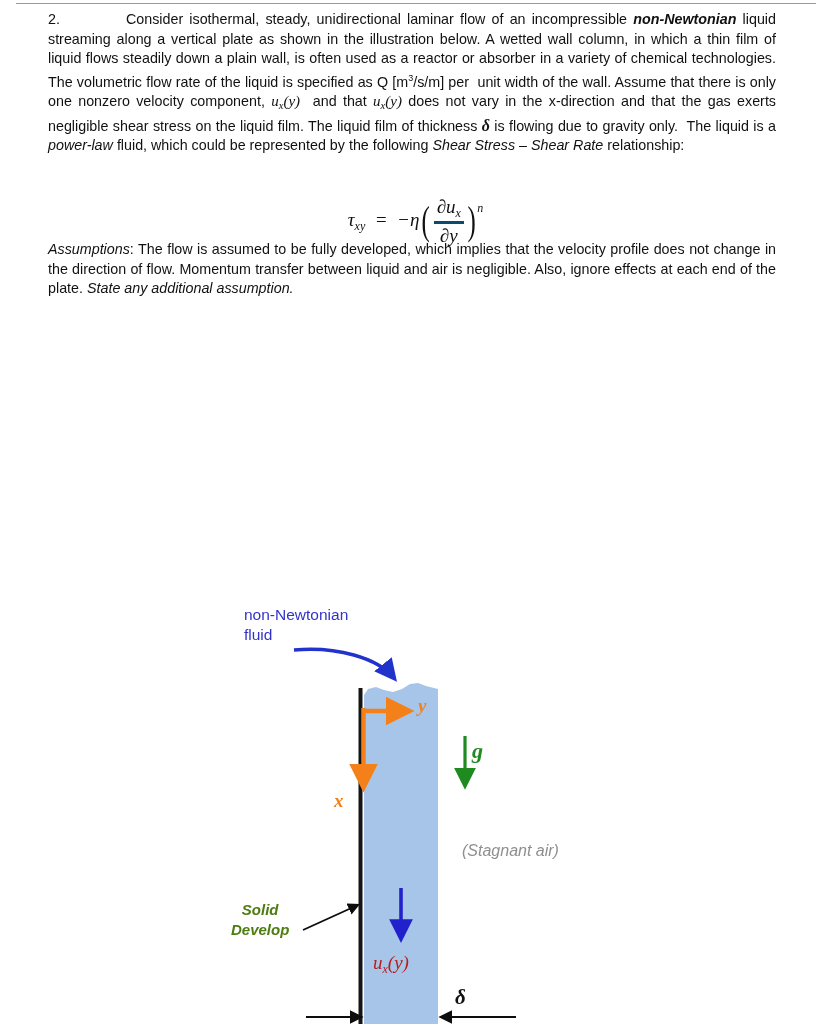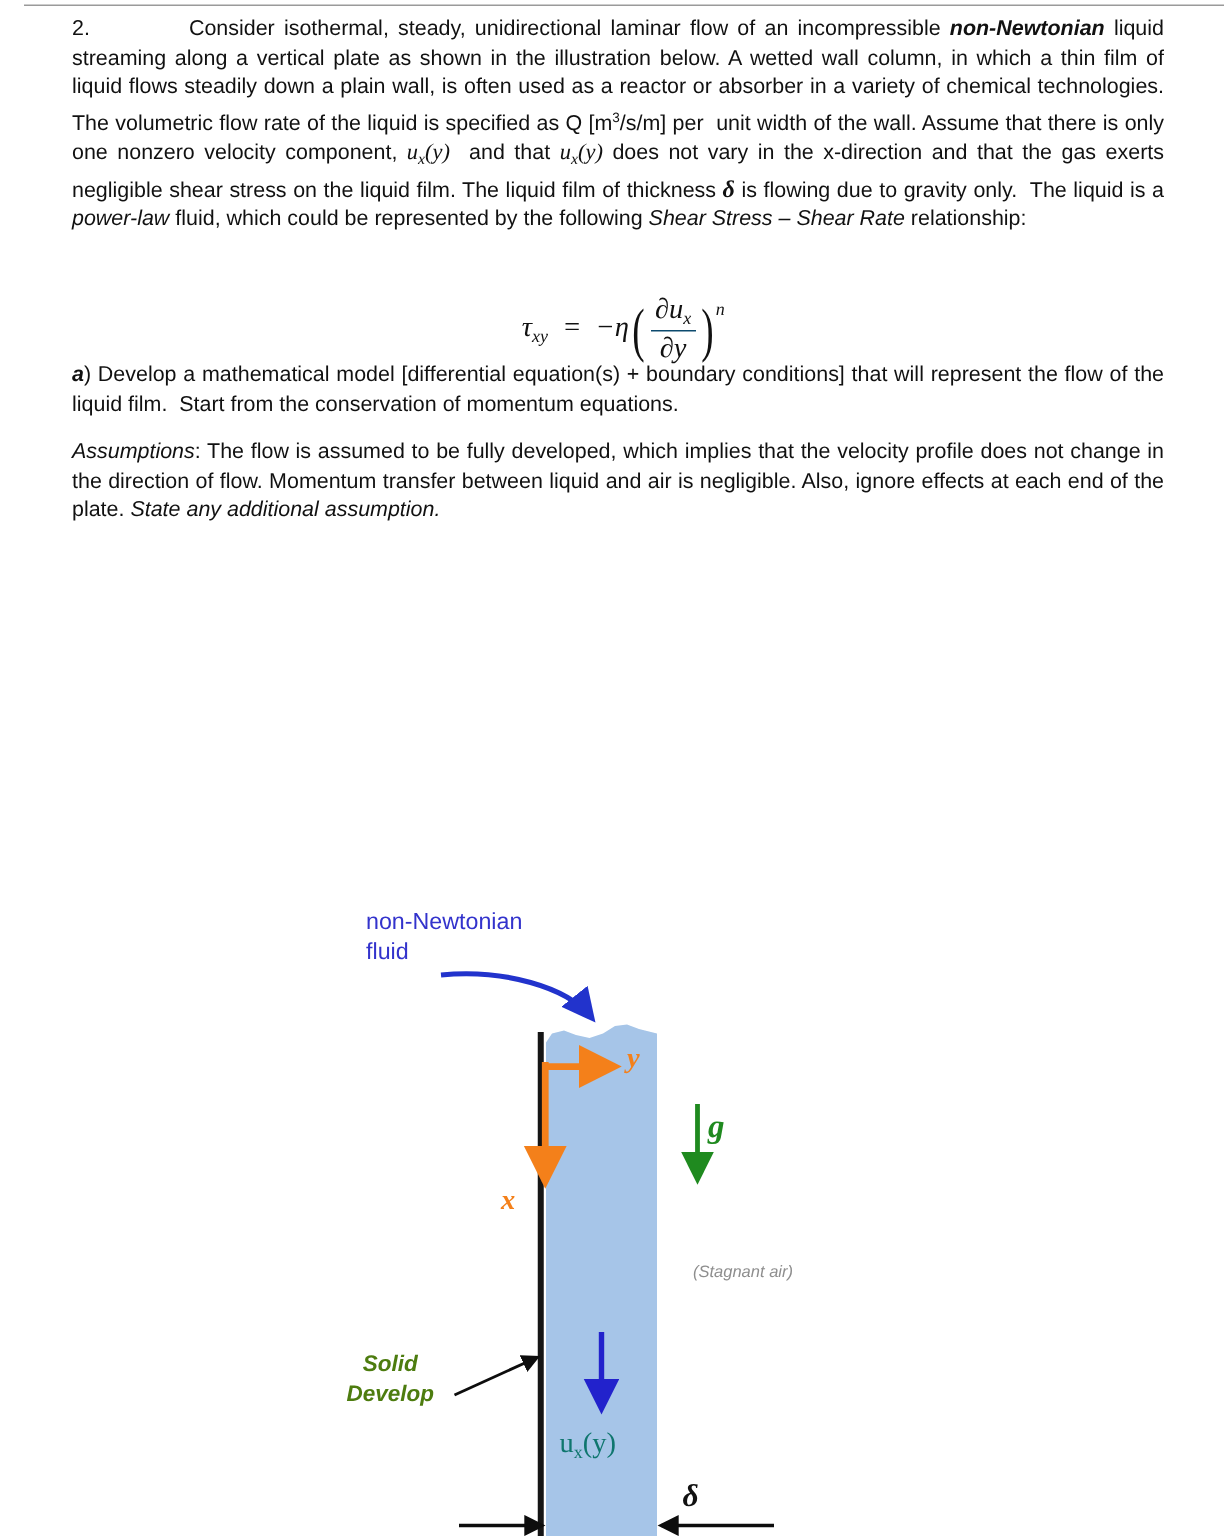--- a/index.html
+++ b/index.html
@@ -92,21 +92,21 @@
     transform: scaleX(0.62);
     line-height: 0.9;
   }
   .frac {
     display: inline-block;
     vertical-align: middle;
     text-align: center;
     line-height: 1.12;
     margin: 0 1px;
   }
-  .frac .num { display: block; border-bottom: 1px solid #0c4a6e; padding: 0 3px 1px 3px; }
+  .frac .num { display: block; border-bottom: 3px solid #0c4a6e; padding: 0 3px 1px 3px; }
   .frac .den { display: block; padding: 1px 3px 0 3px; }
   .exp-n {
     font-size: 12px;
     font-style: italic;
     vertical-align: 14px;
     margin-left: -1px;
   }
 
   
   #figure {
@@ -150,35 +150,36 @@
     color: #1f8a1f;
     font-family: "Liberation Serif", serif;
     font-style: italic;
     font-weight: bold;
     font-size: 22px;
   }
   .lbl-air {
     left: 456px; top: 242px;
     color: #8e8e8e;
     font-style: italic;
-    font-size: 11px;
+    font-size: 16px;
   }
   .lbl-solid {
     left: 225px; top: 300px;
     color: #4d7c0f;
     font-style: italic;
     font-weight: bold;
     font-size: 15px;
     line-height: 20px;
     text-align: center;
   }
   .lbl-ux {
     left: 367px; top: 352px;
-    color: #0f766e;
-    font-family: "Liberation Serif", serif;
+    color: #b91c1c;
+    font-family: "Liberation Serif", serif;
+    font-style: italic;
     font-size: 19px;
   }
   .lbl-ux .sub { font-size: 12px; vertical-align: -4px; }
   .lbl-delta {
     left: 449px; top: 385px;
     color: #111;
     font-family: "Liberation Serif", serif;
     font-weight: bold;
     font-style: italic;
     font-size: 21px;
@@ -192,23 +193,20 @@
   <div class="top-rule"></div>
 
   <div class="text-col">
 
     <p class="para q-first">
       <span>2.</span><span class="indent-num"></span>Consider isothermal, steady, unidirectional laminar flow of an incompressible <b class="bi">non-Newtonian</b> liquid streaming along a vertical plate as shown in the illustration below. A wetted wall column, in which a thin film of liquid flows steadily down a plain wall, is often used as a reactor or absorber in a variety of chemical technologies. The volumetric flow rate of the liquid is specified as Q&nbsp;[m<sup style="font-size:9px">3</sup>/s/m] per&nbsp; unit width of the wall. Assume that there is only one nonzero velocity component, <span class="m">u<span class="sub">x</span>(y)</span>&nbsp; and that <span class="m">u<span class="sub">x</span>(y)</span>&nbsp;does not vary in the x-direction and that the gas exerts negligible shear stress on the liquid film. The liquid film of thickness <b class="bi" style="font-family:'Liberation Serif',serif;font-size:16px">δ</b> is flowing due to gravity only.&nbsp; The liquid is a <i class="it">power-law</i> fluid, which could be represented by the following <i class="it">Shear Stress – Shear Rate</i> relationship:
     </p>
 
     <div style="height:72px"></div>
 
-    <p class="para">
-      <b class="bi">a</b>) Develop a mathematical model [differential equation(s) + boundary conditions] that will represent the flow of the liquid film.&nbsp; Start from the conservation of momentum equations.
-    </p>
 
 
 
 
 
     <p class="para">
       <i class="it">Assumptions</i><span>: </span><span>The flow is assumed to be fully developed, which implies that the velocity profile does not change in the direction of flow. Momentum transfer between liquid and air is negligible. Also, ignore effects at each end of the plate. </span><i class="it">State any additional assumption.</i>
     </p>
 
   </div>

